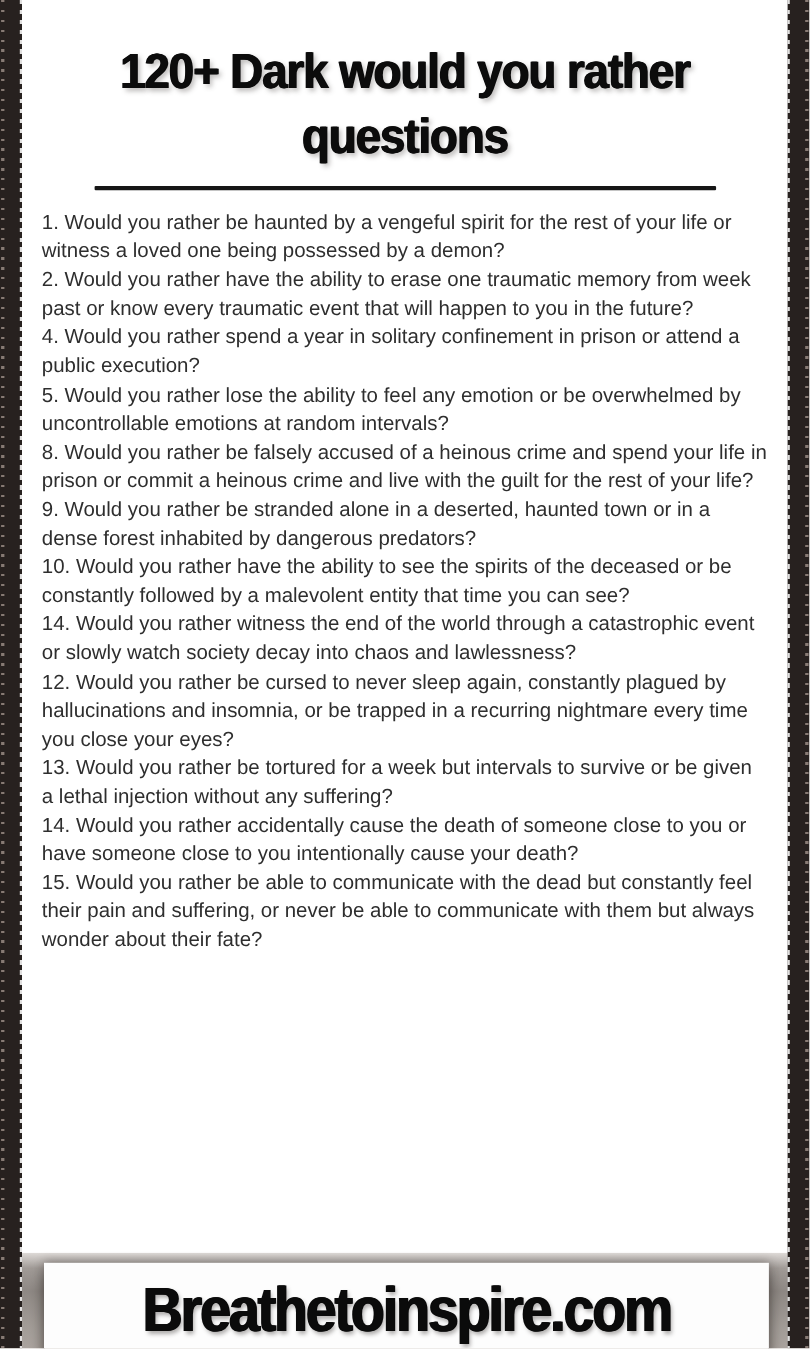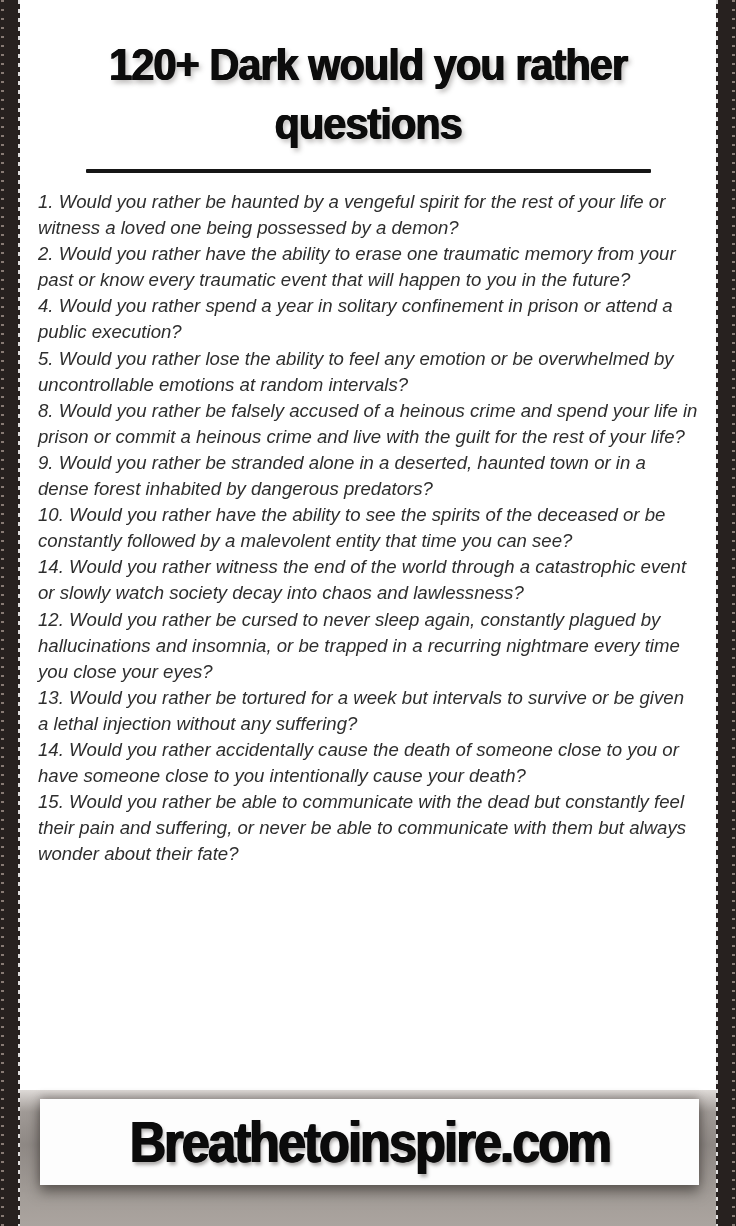--- a/index.html
+++ b/index.html
@@ -85,28 +85,27 @@
 
   .questions {
     padding-top: 2px;
     color: var(--text-color, #2e2e2e);
     font-size: 18.6px;
     line-height: 26.1px;
   }
   .question {
     margin: 0;
     white-space: pre-line;
-    font-style: italic;
   }
 
   .footer-band {
     position: absolute;
     left: 20px; right: 20px;
     bottom: 0;
-    height: 136px;
+    height: 87px;
     background: linear-gradient(180deg,
       #dedad7 0%,
       #a19b97 16%,
       #8f8985 40%,
       #a39d98 78%,
       #aba49f 100%);
     z-index: 2;
   }
 
   .brand-strip {
@@ -150,21 +149,21 @@
       <span class="t-line" style="display:block">120+ Dark would you rather</span>
       <span class="t-line" style="display:block">questions</span>
     </h1>
 
     <div class="divider"></div>
 
     <div class="questions">
 
         <p class="question"><span class="q-num">1.</span> <span class="q-text">Would you rather be haunted by a vengeful spirit for the rest of your life or witness a loved one being possessed by a demon?</span></p>
 
-        <p class="question"><span class="q-num">2.</span> <span class="q-text">Would you rather have the ability to erase one traumatic memory from your past or know every traumatic event that will happen to you in the future?</span></p>
+        <p class="question"><span class="q-num">2.</span> <span class="q-text">Would you rather have the ability to erase one traumatic memory from week past or know every traumatic event that will happen to you in the future?</span></p>
 
 
         <p class="question"><span class="q-num">4.</span> <span class="q-text">Would you rather spend a year in solitary confinement in prison or attend a public execution?</span></p>
 
         <p class="question"><span class="q-num">5.</span> <span class="q-text">Would you rather lose the ability to feel any emotion or be overwhelmed by uncontrollable emotions at random intervals?</span></p>
 
 
 
         <p class="question"><span class="q-num">8.</span> <span class="q-text">Would you rather be falsely accused of a heinous crime and spend your life in prison or commit a heinous crime and live with the guilt for the rest of your life?</span></p>
 

